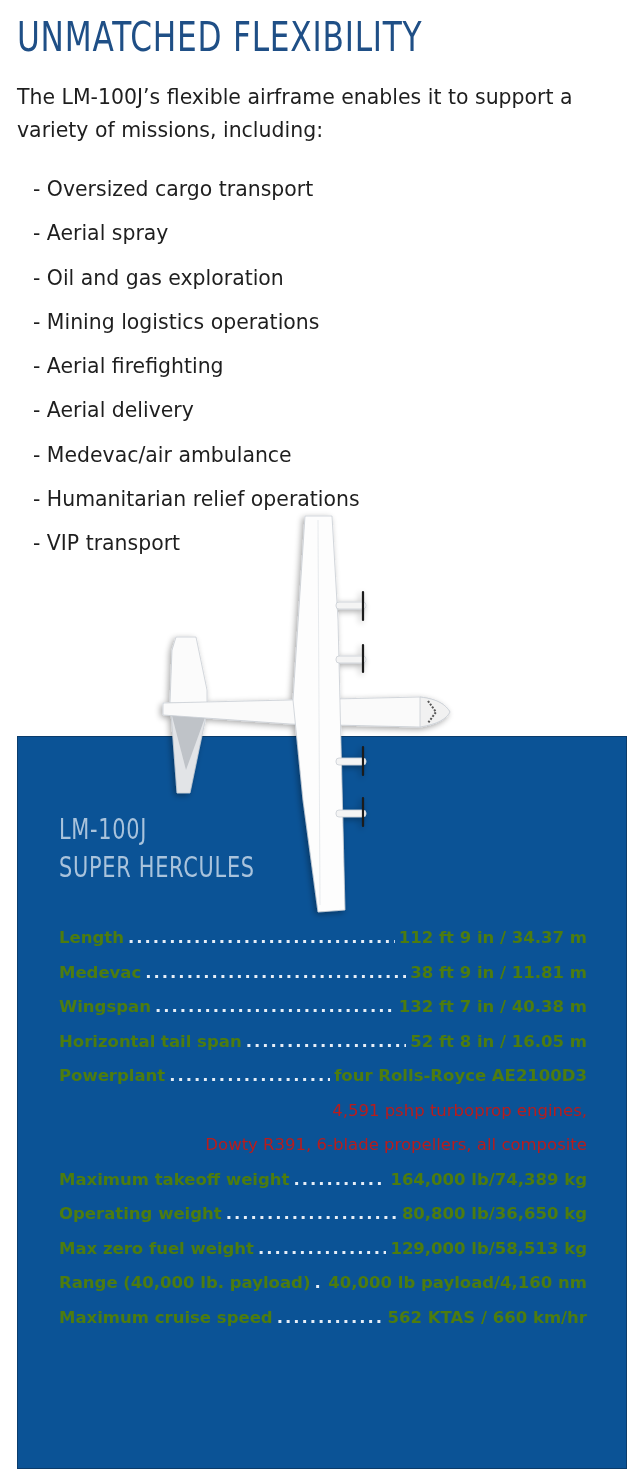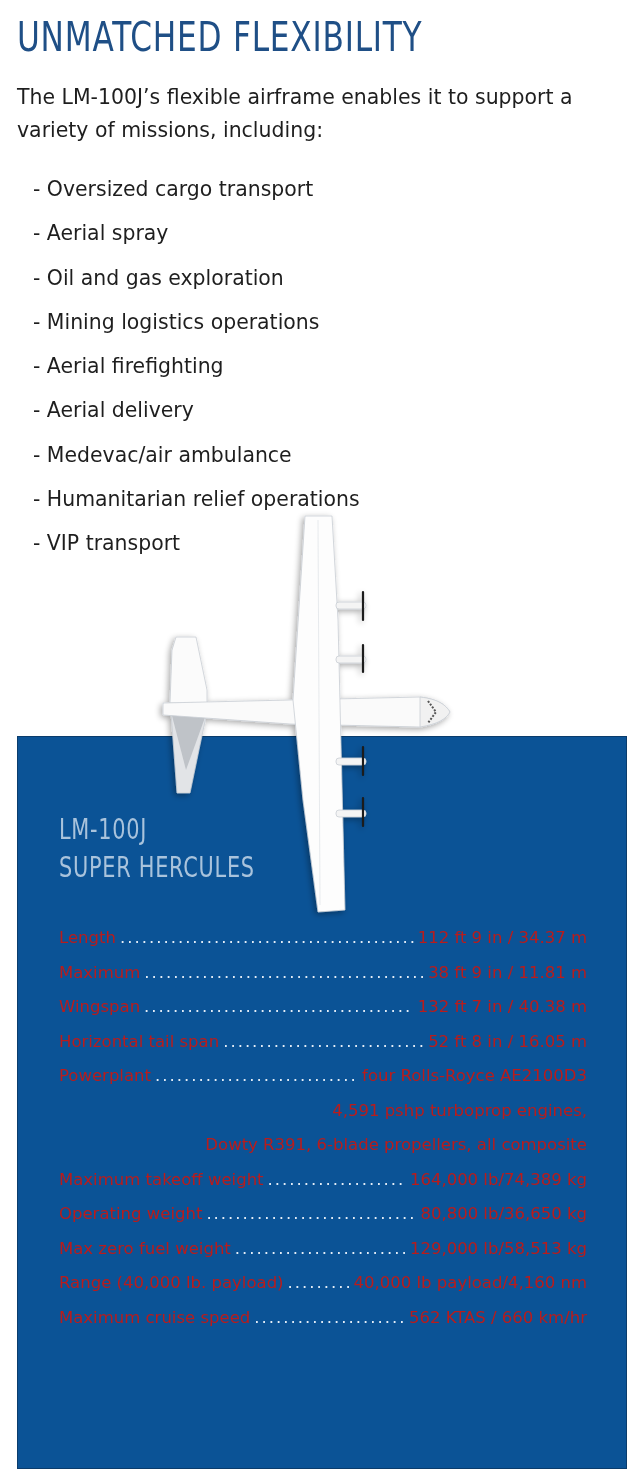--- a/index.html
+++ b/index.html
@@ -16,22 +16,22 @@
     .missions li { font-size: 21.5px; height: 44.3px; line-height: 36px; color: #1e1e1e;
                    white-space: nowrap; transform: scaleX(0.95); transform-origin: left top; }
     .panel { position: absolute; left: 17px; top: 736px; width: 610px; height: 733px;
              background: #0b5396; border: 1px solid #0a3c6c; box-sizing: border-box; }
     .panel-title { position: absolute; left: 59px; top: 810px; margin: 0; font-weight: normal;
                    font-family: "DejaVu Sans", sans-serif; font-size: 29px; line-height: 38px;
                    color: #a9c3dc; letter-spacing: 1px; transform: scaleX(0.72);
                    transform-origin: left top; white-space: nowrap; }
     .plane { position: absolute; left: 150px; top: 505px; width: 310px; height: 420px; }
     .specs { position: absolute; left: 59px; top: 928px; width: 528px; }
-    .spec-row { display: flex; align-items: baseline; height: 34.5px; color: #b91c1c;
-                font-size: 16.5px; white-space: nowrap; }
+    .spec-row { display: flex; align-items: baseline; height: 34.5px; color: #4d7c0f;
+                font-size: 16.5px; white-space: nowrap; font-weight: bold; }
     .spec-label { flex: 0 0 auto; }
     .spec-dots { flex: 1 1 auto; overflow: hidden; margin: 0 4px; letter-spacing: 2px;
                  color: #e6eef7; }
     .spec-dots::before { content: "......................................................................................................"; }
     .spec-value { flex: 0 0 auto; text-align: left; }
     .spec-cont { height: 34.5px; color: #b91c1c; font-size: 16.5px; text-align: right; white-space: nowrap; }
   </style>
 </head>
 <body>
 
@@ -100,21 +100,21 @@
   </g>
 </svg>
 
 <div class="specs">
   <div class="spec-row">
     <span class="spec-label">Length</span>
     <span class="spec-dots"></span>
     <span class="spec-value">112 ft 9 in / 34.37 m</span>
   </div>
   <div class="spec-row">
-    <span class="spec-label">Maximum</span>
+    <span class="spec-label">Medevac</span>
     <span class="spec-dots"></span>
     <span class="spec-value">38 ft 9 in / 11.81 m</span>
   </div>
   <div class="spec-row">
     <span class="spec-label">Wingspan</span>
     <span class="spec-dots"></span>
     <span class="spec-value">132 ft 7 in / 40.38 m</span>
   </div>
   <div class="spec-row">
     <span class="spec-label">Horizontal tail span</span>

